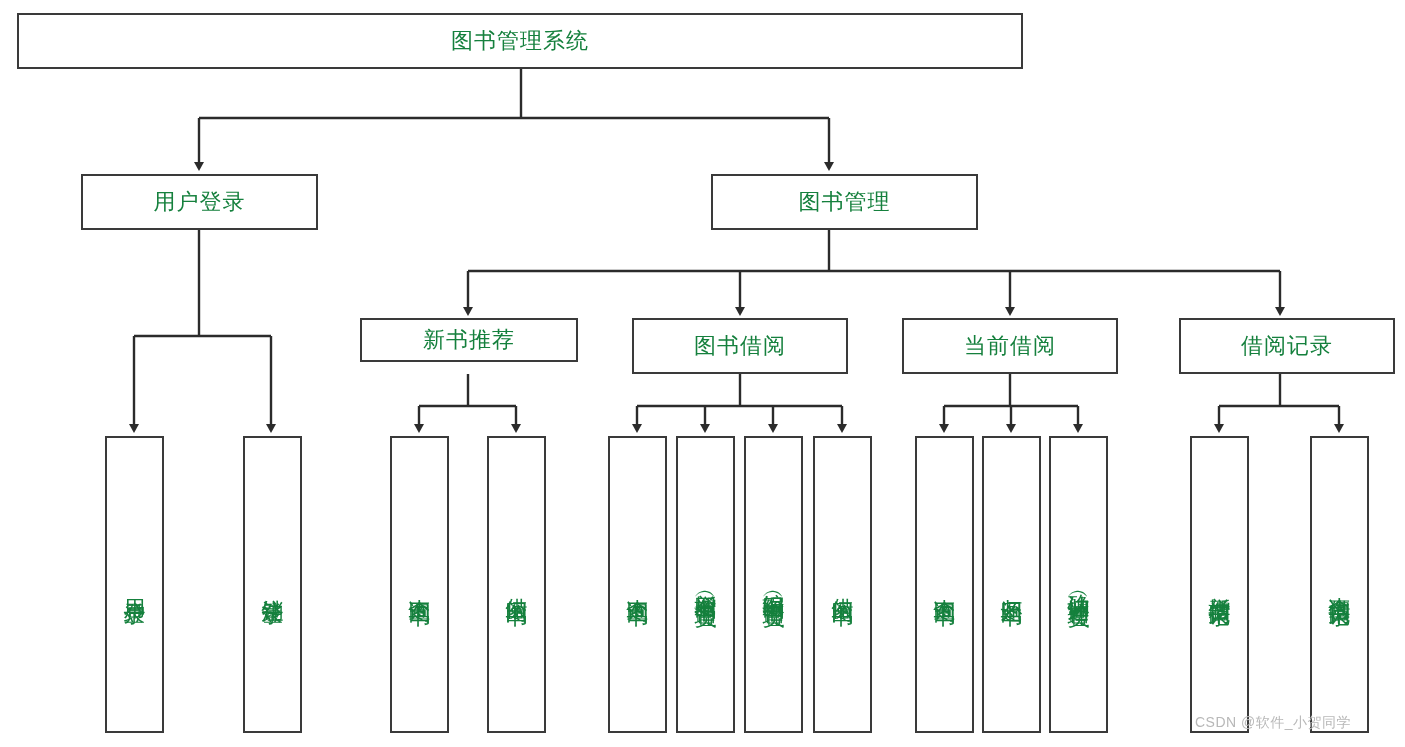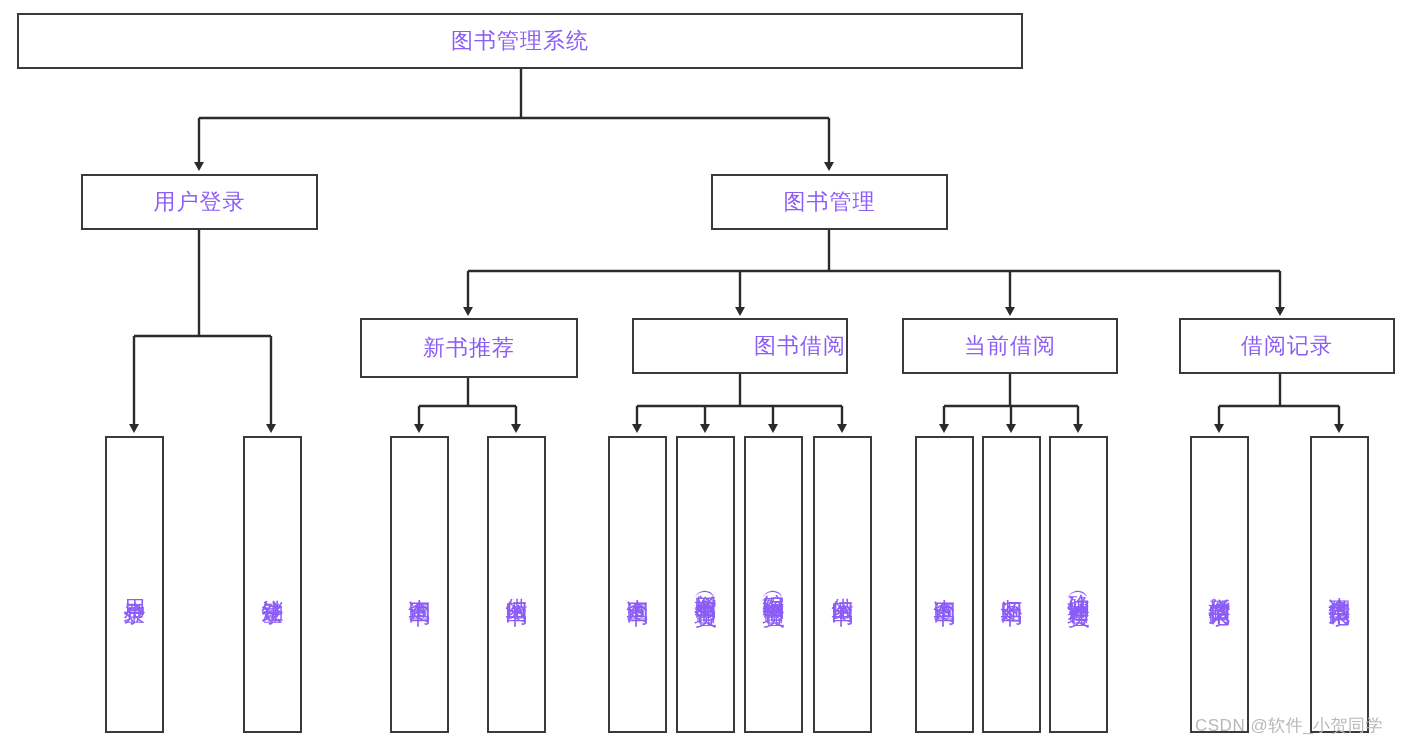--- a/index.html
+++ b/index.html
@@ -26,21 +26,21 @@
     pointer-events: none;
   }
   .node {
     position: absolute;
     box-sizing: border-box;
     border: 2px solid #3a3a3a;
     background: #ffffff;
     display: flex;
     align-items: center;
     justify-content: center;
-    color: #8b5cf6;
+    color: #15803d;
   }
   .node-h {
     font-size: 22px;
     letter-spacing: 1px;
     line-height: 1.1;
   }
   .node-v {
     writing-mode: vertical-rl;
     text-orientation: upright;
     font-size: 22px;
@@ -48,21 +48,21 @@
     letter-spacing: 2px;
     padding: 4px 0;
   }
   .node-v span {
     display: block;
     writing-mode: vertical-rl;
     text-orientation: upright;
   }
   .watermark {
     position: absolute;
-    font-size: 17px;
+    font-size: 14px;
     color: #b8b8b8;
     letter-spacing: 0.5px;
     white-space: nowrap;
     user-select: none;
   }
 </style>
 </head>
 <body>
 
 <div id="canvas">
@@ -117,28 +117,28 @@
     </g>
   </svg>
 
   <div class="node node-h" style="left:17px; top:13px; width:1006px; height:56px;">
     <span>图书管理系统</span>
   </div>
 
   <div class="node node-h" style="left:81px; top:174px; width:237px; height:56px;">
     <span>用户登录</span>
   </div>
-  <div class="node node-h" style="left:711px; top:174px; width:237px; height:56px;">
+  <div class="node node-h" style="left:711px; top:174px; width:267px; height:56px;">
     <span>图书管理</span>
   </div>
 
-  <div class="node node-h" style="left:360px; top:318px; width:218px; height:60px;">
+  <div class="node node-h" style="left:360px; top:318px; width:218px; height:44px;">
     <span>新书推荐</span>
   </div>
-  <div class="node node-h" style="left:632px; top:318px; width:216px; height:56px;justify-content:flex-end;">
+  <div class="node node-h" style="left:632px; top:318px; width:216px; height:56px;">
     <span>图书借阅</span>
   </div>
   <div class="node node-h" style="left:902px; top:318px; width:216px; height:56px;text-align:center;">
     <span>当前借阅</span>
   </div>
   <div class="node node-h" style="left:1172px; top:318px; width:216px; height:56px;margin-left:7px;">
     <span>借阅记录</span>
   </div>
 
   <div class="node node-v" style="left:105px; top:436px; width:59px; height:297px;">

